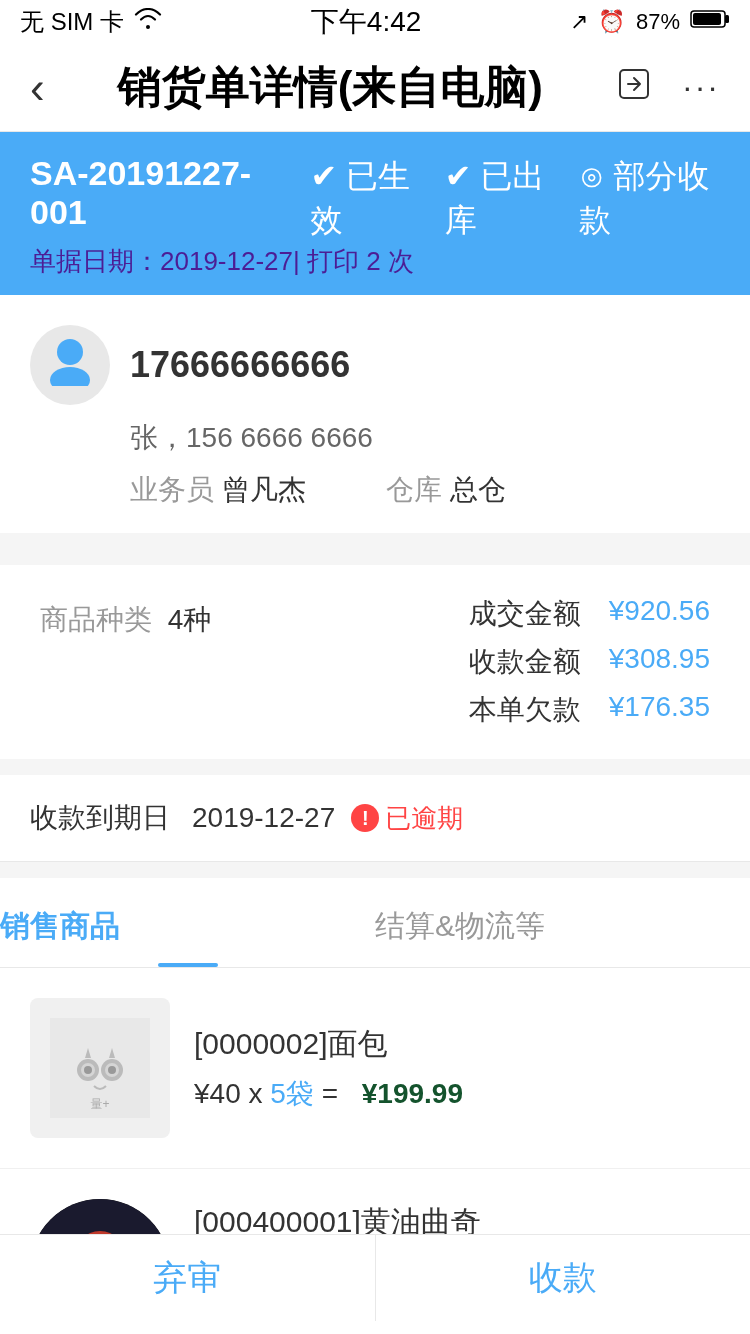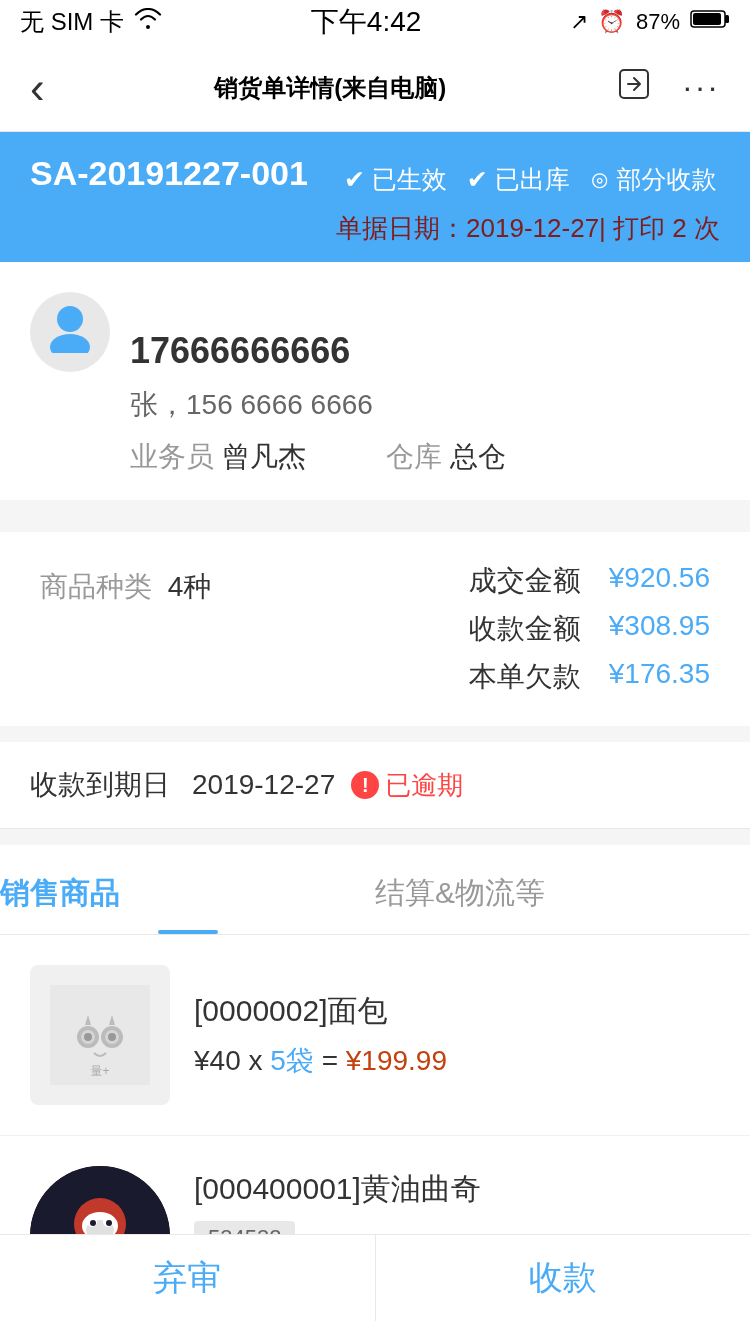--- a/index.html
+++ b/index.html
@@ -31,21 +31,21 @@
     .nav-bar {
       height: 88px;
       background: #fff;
       display: flex;
       align-items: center;
       justify-content: space-between;
       padding: 0 30px;
       border-bottom: 1px solid #e8e8e8;
     }
     .nav-title {
-      font-size: 24px;
+      font-size: 44px;
       font-weight: 600;
       color: #000;
     }
     .nav-actions { display: flex; align-items: center; gap: 30px; }
     .nav-back { font-size: 36px; color: #333; }
 
     
     .header-banner {
       background: #4aabf7;
       padding: 22px 30px 16px;
@@ -56,47 +56,45 @@
       color: #fff;
       margin-bottom: 12px;
     }
     .header-badges {
       display: inline-flex;
       align-items: center;
       gap: 20px;
       margin-left: 20px;
     }
     .badge {
-      font-size: 25px;
+      font-size: 32px;
       color: #fff;
       display: flex;
       align-items: center;
       gap: 4px;
     }
     .header-date {
       font-size: 26px;
-      color: #7f1d1d;
-      margin-top: 6px;
-      text-align: right;
+      color: #4c1d95;
     }
     .order-top-row {
       display: flex;
       align-items: center;
       gap: 16px;
     }
 
     
     .customer-section {
       background: #fff;
       padding: 30px 30px 24px;
       margin-bottom: 16px;
     }
     .customer-row {
       display: flex;
-      align-items: flex-end;
+      align-items: center;
       gap: 20px;
       margin-bottom: 14px;
     }
     .avatar {
       width: 80px;
       height: 80px;
       border-radius: 50%;
       background: #e8e8e8;
       display: flex;
       align-items: center;
@@ -228,21 +226,21 @@
     .product-name {
       font-size: 30px;
       color: #333;
       margin-bottom: 10px;
     }
     .product-price {
       font-size: 28px;
       color: #333;
     }
     .price-highlight { color: #4aabf7; }
-    .price-total { color: #c2410c; font-weight: 400; }
+    .price-total { color: #14532d; font-weight: 700; margin-left: 16px; }
 
     
     .bottom-bar {
       position: fixed;
       bottom: 0;
       left: 0;
       width: 750px;
       height: 100px;
       background: #fff;
       border-top: 1px solid #e8e8e8;

